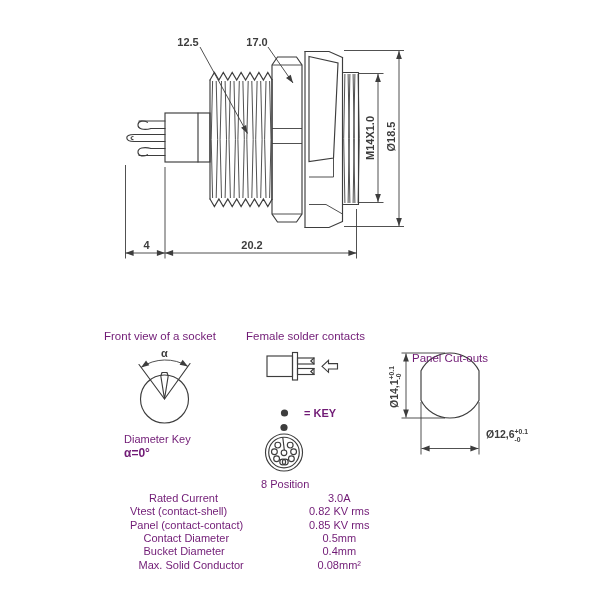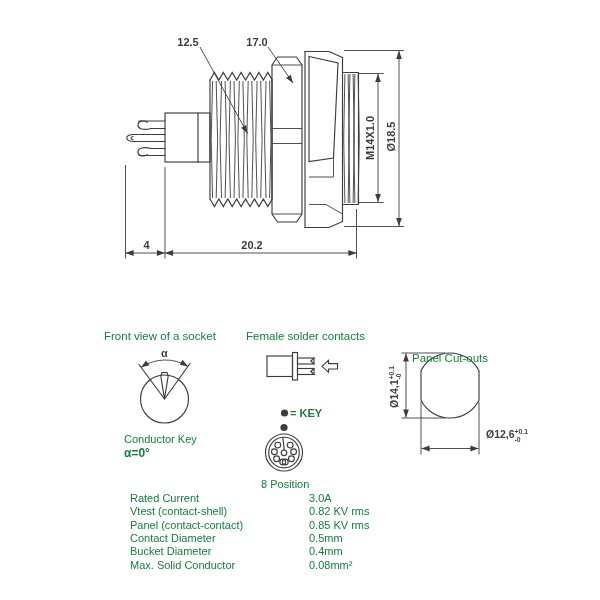--- a/index.html
+++ b/index.html
@@ -1,32 +1,32 @@
 <!DOCTYPE html>
 <html><head>
 <meta charset="utf-8">
 <style>
   html,body{margin:0;padding:0;background:#fff;}
   #screen{position:relative;width:600px;height:600px;background:#fff;overflow:hidden;
-          font-family:"Liberation Sans",sans-serif;color:#15803d;}
+          font-family:"Liberation Sans",sans-serif;color:#701a75;}
   #art{position:absolute;left:0;top:0;}
   .ln{stroke:#3d3d3d;fill:none;stroke-width:1.15;stroke-linecap:round;}
   .thin{stroke:#3d3d3d;fill:none;stroke-width:0.9;}
   .fillshape{fill:#3d3d3d;stroke:none;}
   text{fill:#3d3d3d;font-family:"Liberation Sans",sans-serif;}
   .dimtxt{font-size:11px;font-weight:bold;}
   .toltxt{font-weight:bold;}
   .lbl{position:absolute;font-size:11.5px;white-space:nowrap;}
   .center{text-align:left;}
   #alignment-key-label{font-size:11px;}
   #alpha-zero-label{font-size:12px;font-weight:bold;}
-  #key-legend-label{font-size:11px;font-weight:bold;}
+  #key-legend-label{font-size:11px;font-weight:bold;margin-left:14px;}
   #nine-position-label{font-size:11px;}
   #spec-table{position:absolute;left:130px;top:492px;font-size:11px;line-height:13.35px;}
-  .spec-row{display:flex;}
+  .spec-row{display:flex;justify-content:center;}
   .spec-label{width:135px;}
   .spec-value{white-space:nowrap;margin-left:44px;}
 </style>
 </head>
 <body>
 
 <div id="screen">
 
   <svg id="art" width="600" height="600" viewBox="0 0 600 600">
     <defs>
@@ -158,21 +158,21 @@
       <path class="thin" d="M421.5,448.5 H478.5" marker-start="url(#arr)" marker-end="url(#arr)"></path>
       <text class="toltxt" transform="translate(397.5,387) rotate(-90)" text-anchor="middle" font-size="10.5"><tspan>Ø14,1</tspan><tspan dy="-4" font-size="6.8">+0.1</tspan><tspan dx="-13.5" dy="7.5" font-size="6.8">-0</tspan></text>
       <text class="toltxt" x="486" y="438" font-size="10.5"><tspan>Ø12,6</tspan><tspan dy="-4" font-size="6.8">+0.1</tspan><tspan dx="-13.5" dy="7.5" font-size="6.8">-0</tspan></text>
     </g>
   </svg>
 
   <div class="lbl center" style="left:104px;top:330px;width:122px;">Front view of a socket</div>
   <div class="lbl center" style="left:246px;top:330px;width:126px;">Female solder contacts</div>
   <div class="lbl center" style="left:412px;top:330px;width:96px;margin-top:22px;">Panel Cut-outs</div>
 
-  <div class="lbl center" id="alignment-key-label" style="left:124px;top:433px;width:82px;">Conductor Key</div>
+  <div class="lbl center" id="alignment-key-label" style="left:124px;top:433px;width:82px;">Diameter Key</div>
   <div class="lbl center" id="alpha-zero-label" style="left:124px;top:446px;width:82px;">α=0°</div>
 
   <div class="lbl" id="key-legend-label" style="left:290px;top:407px;">= KEY</div>
   <div class="lbl" id="nine-position-label" style="left:261px;top:478px;">8 Position</div>
 
   <div id="spec-table">
     <div class="spec-row">
       <div class="spec-label">Rated Current</div>
       <div class="spec-value">3.0A</div>
     </div>

